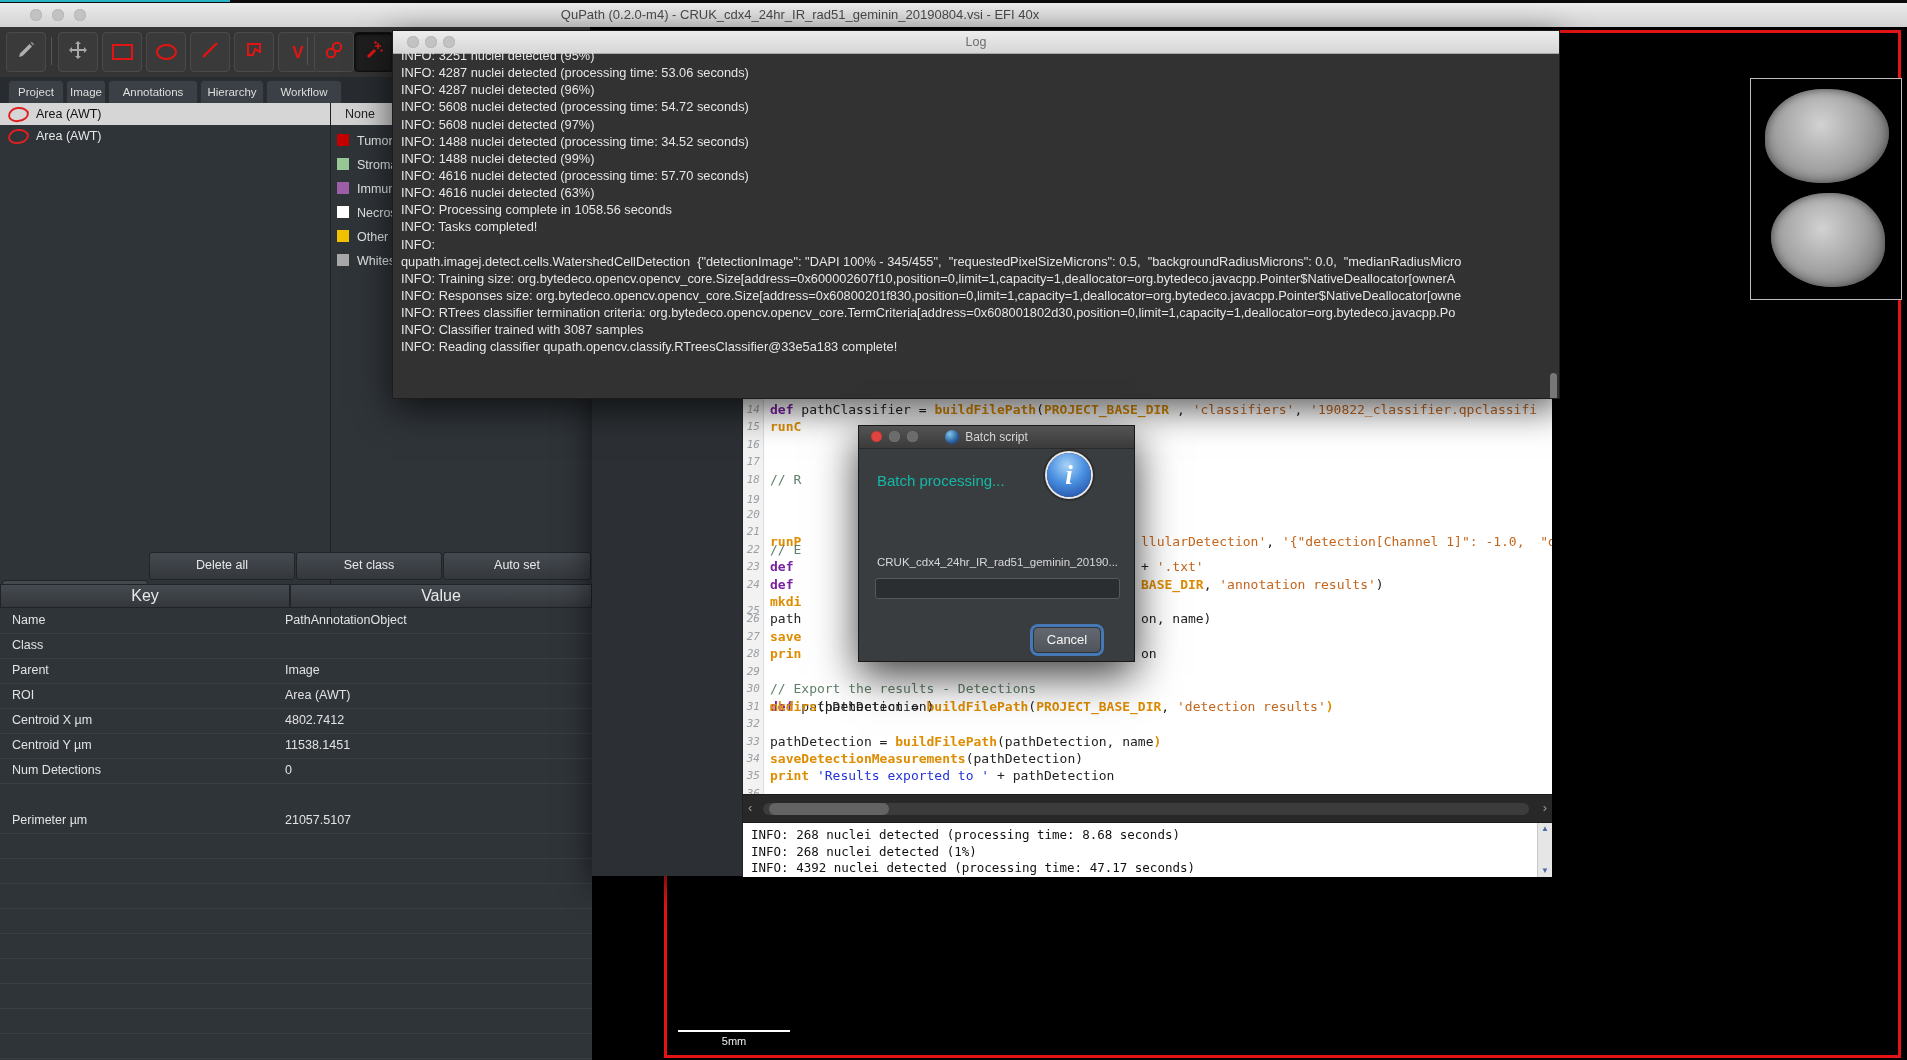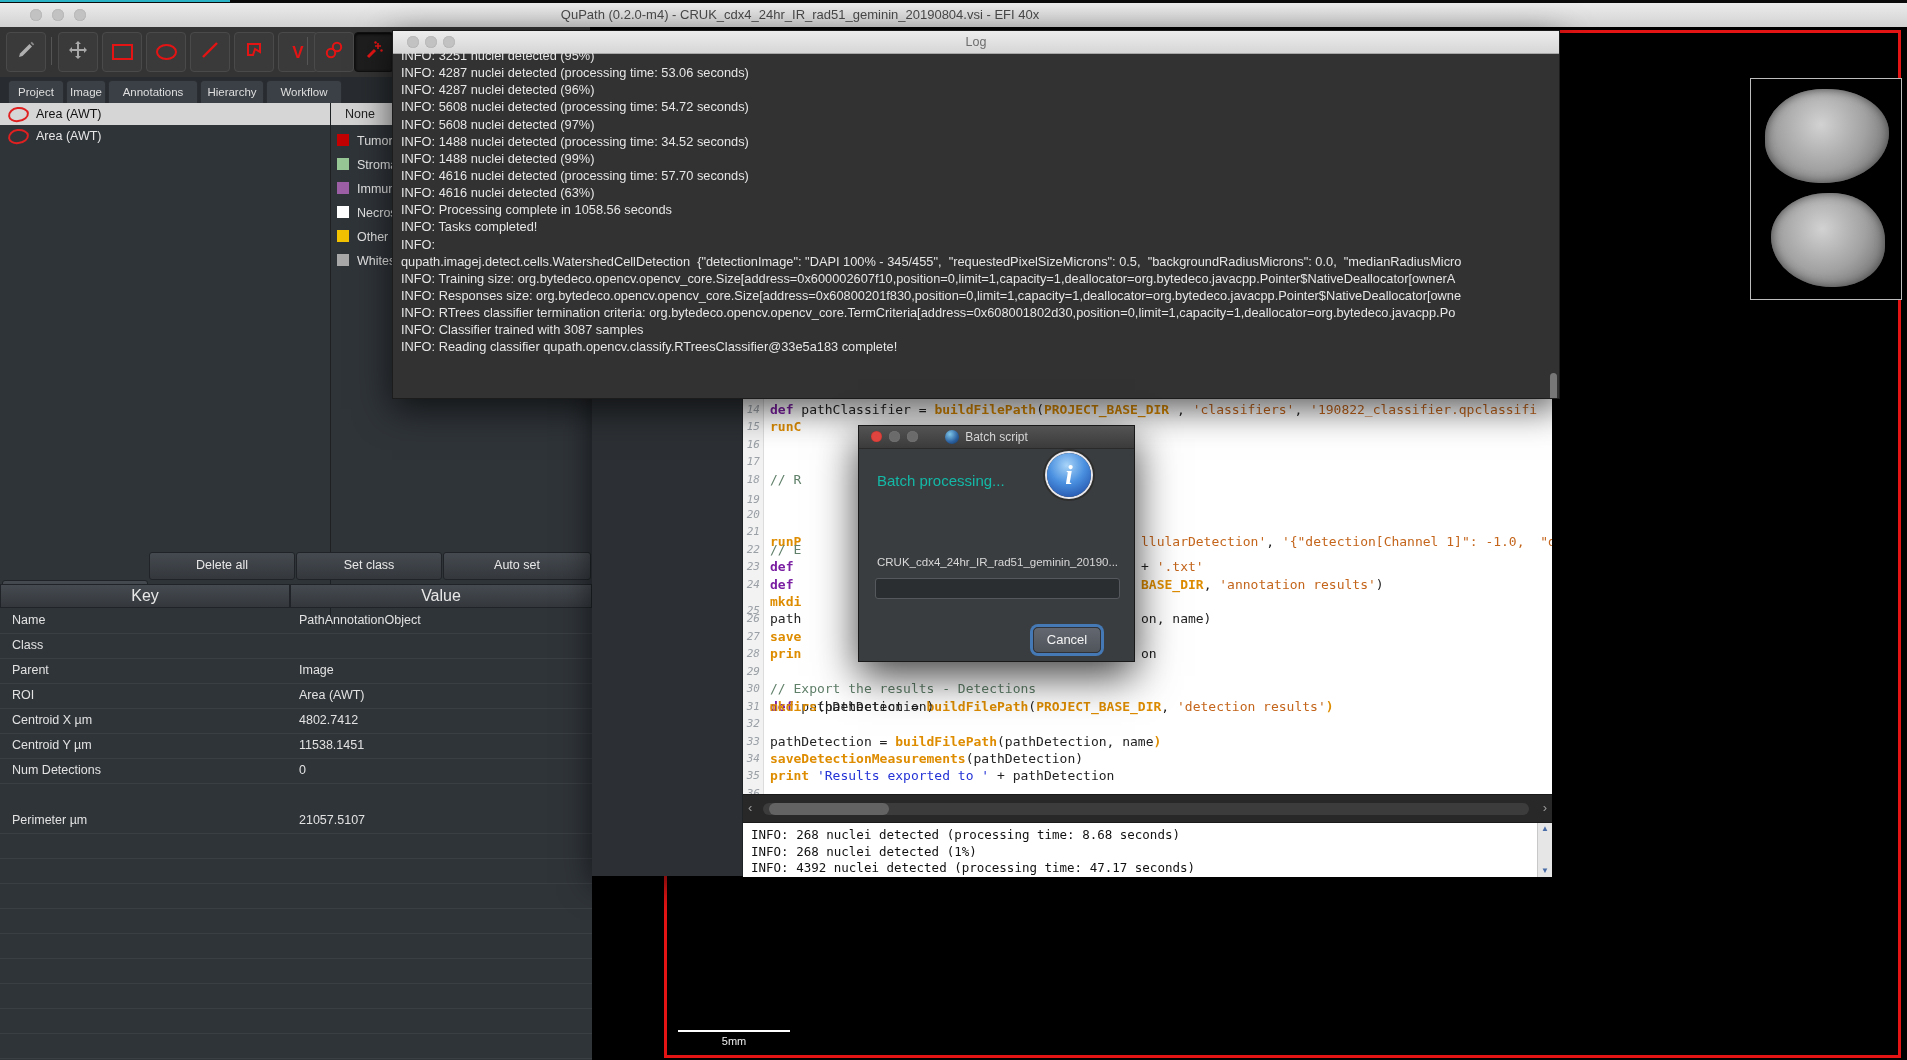--- a/index.html
+++ b/index.html
@@ -58,21 +58,21 @@
   #btn-row{left:0;top:475px;width:592px;height:26px;}
   .pbtn{position:absolute;top:0;height:26px;background:linear-gradient(#454a50,#34383d);
     border:1px solid #202428;border-radius:3px;color:#e8e8e8;font-size:12.5px;text-align:center;line-height:24px;}
   #meas-header{left:0;top:507px;width:592px;height:24px;}
   .hcell{position:absolute;top:0;height:24px;background:linear-gradient(#454a50,#34383d);
     border:1px solid #202428;color:#e8e8e8;font-size:16px;text-align:center;line-height:22px;box-sizing:border-box;}
   #meas-rows{left:0;top:531px;width:592px;height:452px;overflow:hidden;}
   .mrow{position:absolute;left:0;width:592px;height:25px;border-bottom:1px solid #3a3f44;
     font-size:12.5px;line-height:25px;color:#e2e2e2;}
   .mkey{position:absolute;left:12px;}
-  .mval{position:absolute;left:299px;}
+  .mval{position:absolute;left:285px;}
 
   
   #editor{left:592px;top:360px;width:960px;height:516px;background:#2c3034;box-shadow:0 8px 30px rgba(0,0,0,.6);}
   #editor-left-pane{position:absolute;left:0;top:0;width:150px;height:516px;background:#2c3034;border-right:1px solid #202326;}
   #gutter{position:absolute;left:151px;top:0;width:20px;height:434px;background:#f2f2f2;border-right:1px solid #dcdcdc;}
   .gnum{position:absolute;right:3px;height:17px;font-family:"DejaVu Sans Mono",monospace;
     font-style:italic;font-size:11px;color:#9aa0a6;line-height:17px;}
   #code{position:absolute;left:172px;top:0;width:788px;height:434px;background:#fff;overflow:hidden;}
   .cline{position:absolute;left:6px;right:0;height:17px;font-family:"DejaVu Sans Mono",monospace;
     font-size:13px;line-height:17px;white-space:pre;}

